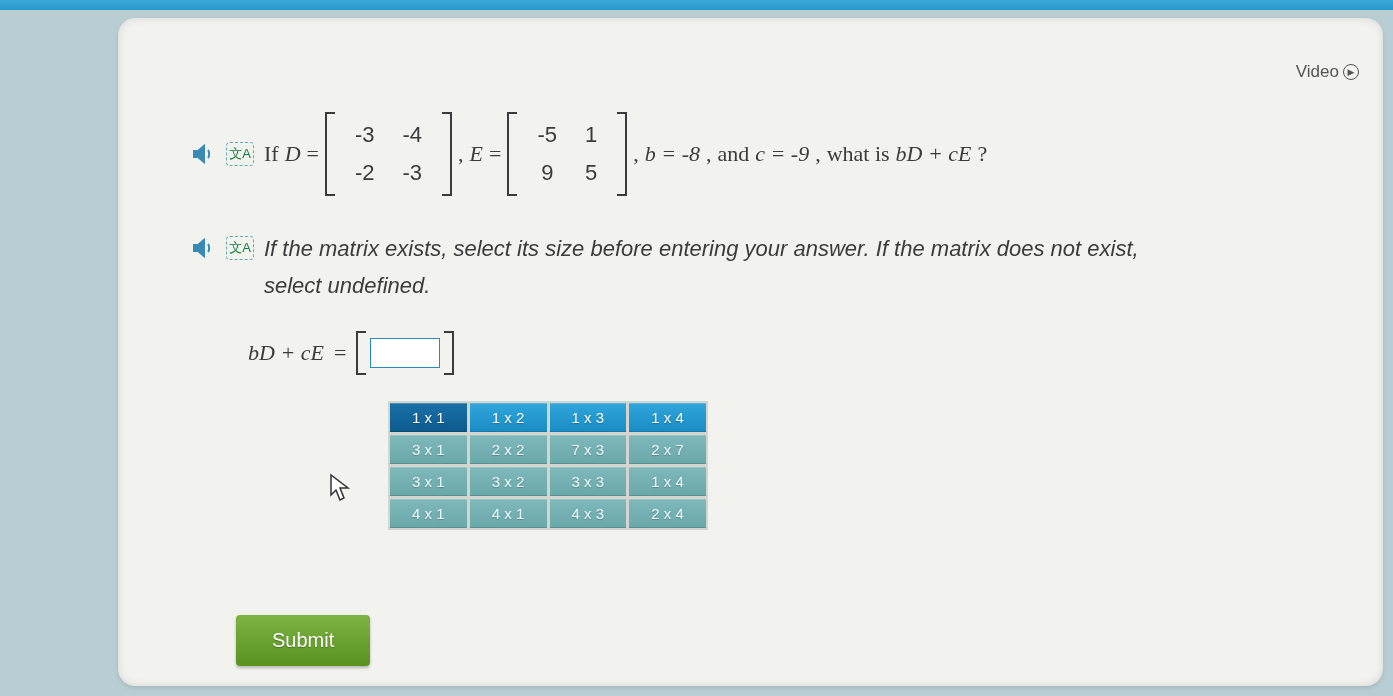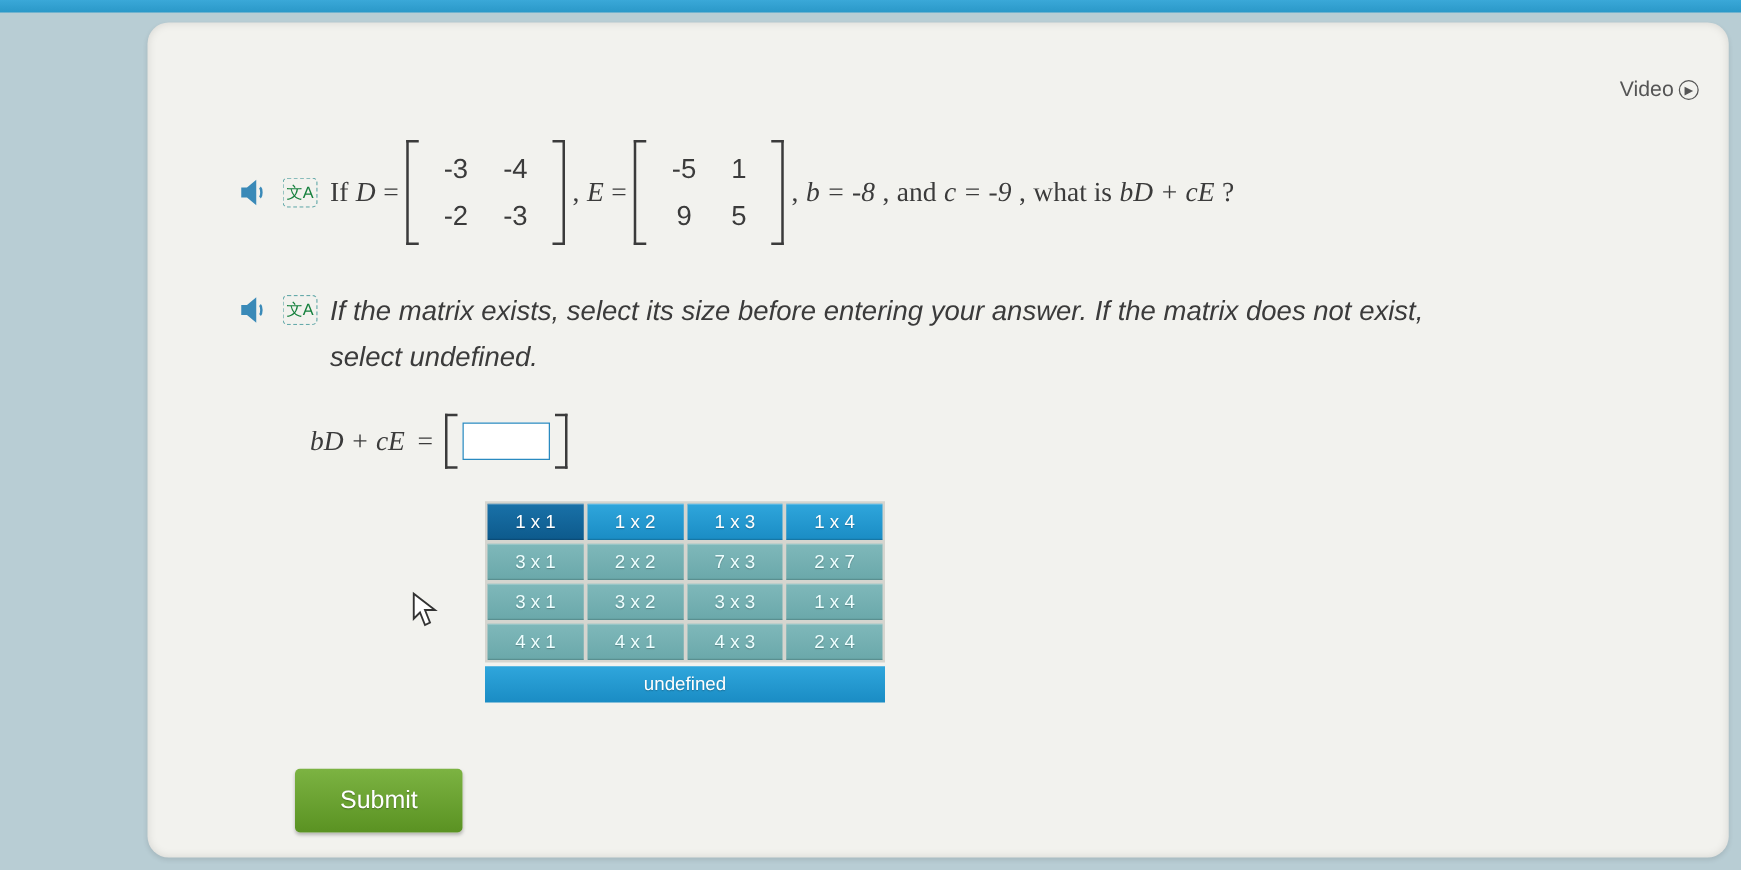--- a/index.html
+++ b/index.html
@@ -320,18 +320,17 @@
       <button class="dim">2 x 7</button>
       <button class="dim">3 x 1</button>
       <button class="dim">3 x 2</button>
       <button class="dim">3 x 3</button>
       <button class="dim">1 x 4</button>
       <button class="dim">4 x 1</button>
       <button class="dim">4 x 1</button>
       <button class="dim">4 x 3</button>
       <button class="dim">2 x 4</button>
     </div>
-    <button class="undef">undefined</button>
   </div>
 
   <button class="submit">Submit</button>
 
 </div>
 
 </body></html>

